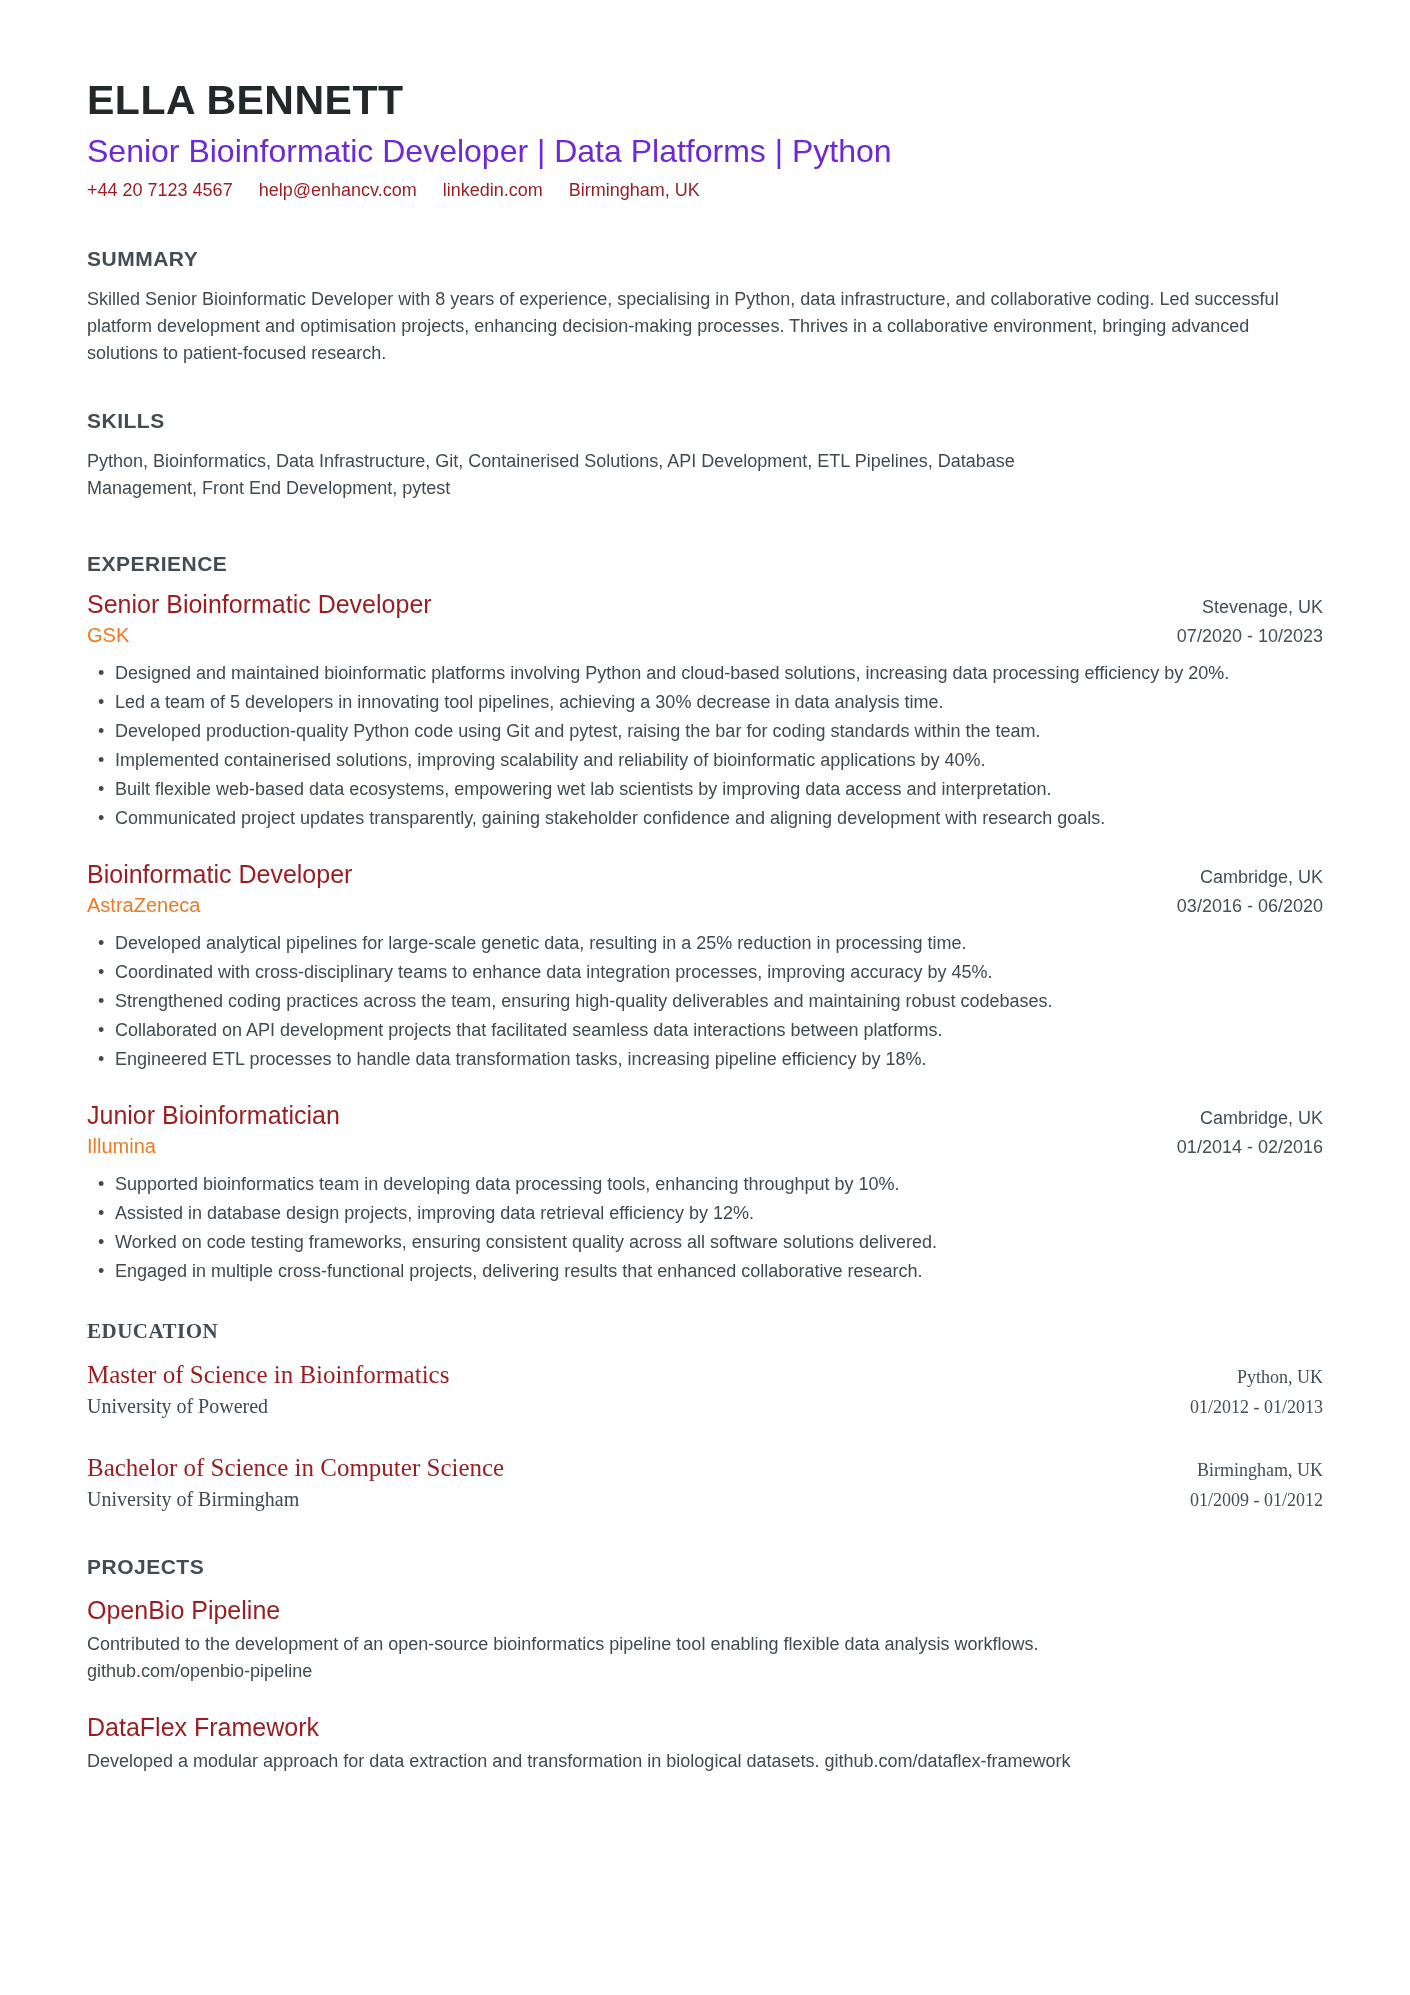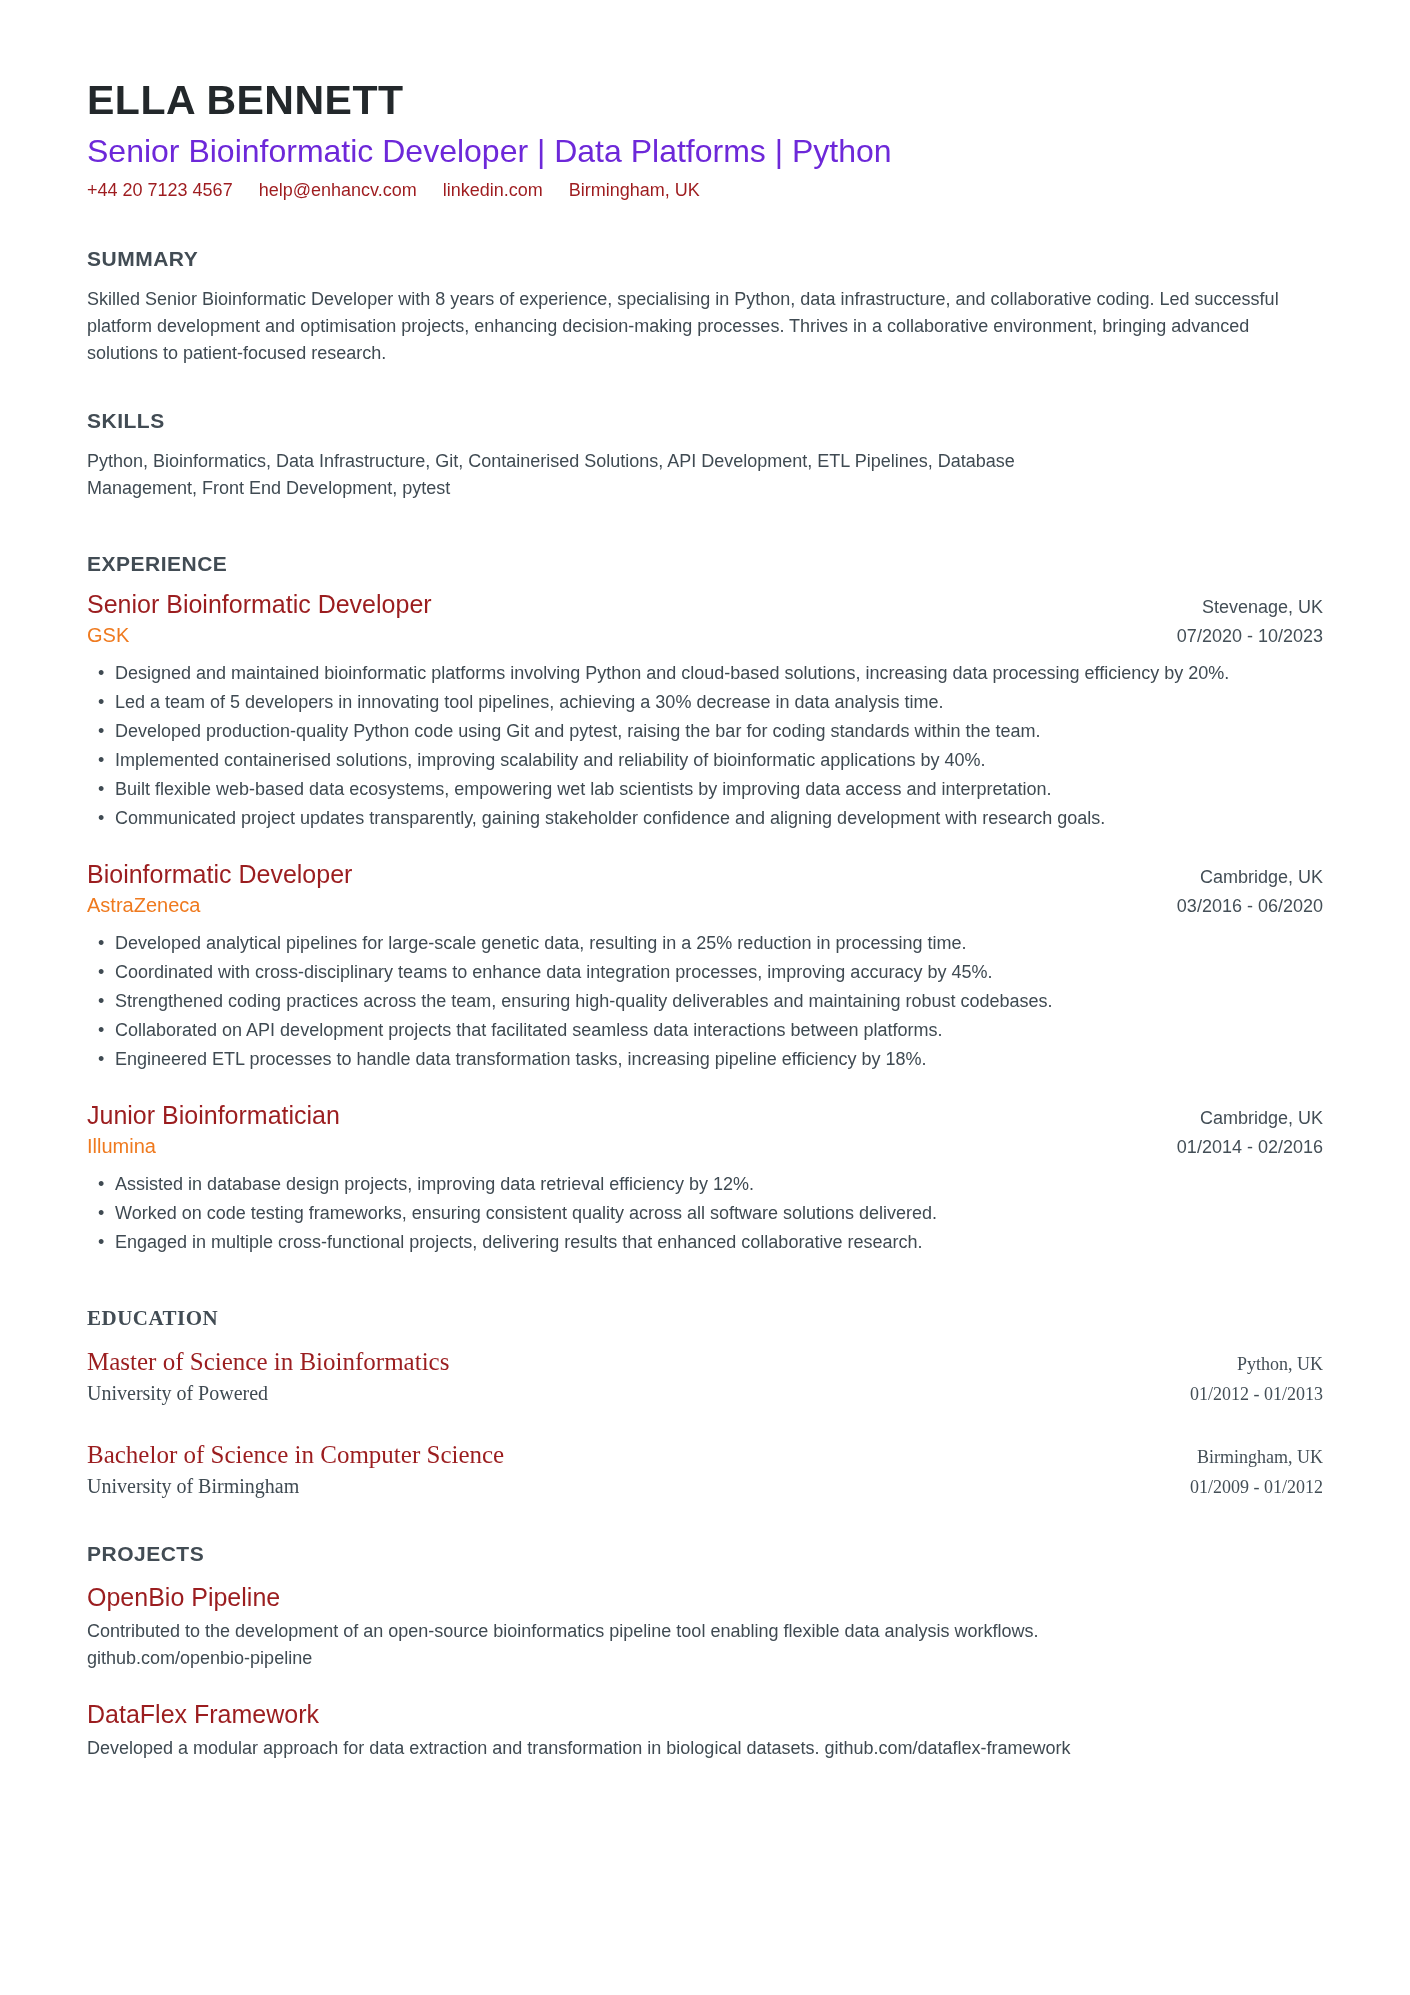--- a/index.html
+++ b/index.html
@@ -146,21 +146,21 @@
   <div class="section">
     <div class="section-heading">SUMMARY</div>
     <div class="body-text">Skilled Senior Bioinformatic Developer with 8 years of experience, specialising in Python, data infrastructure, and collaborative coding. Led successful platform development and optimisation projects, enhancing decision-making processes. Thrives in a collaborative environment, bringing advanced solutions to patient-focused research.</div>
   </div>
 
   <div class="section" style="margin-bottom:50px;">
     <div class="section-heading">SKILLS</div>
     <div class="body-text" style="max-width:1010px;">Python, Bioinformatics, Data Infrastructure, Git, Containerised Solutions, API Development, ETL Pipelines, Database Management, Front End Development, pytest</div>
   </div>
 
-  <div class="section" style="margin-bottom:50px;">
+  <div class="section" style="margin-bottom:34px;">
     <div class="section-heading" style="margin-bottom:12px;">EXPERIENCE</div>
 
     <div class="entry">
       <div class="entry-head">
         <div class="entry-title">Senior Bioinformatic Developer</div>
         <div class="entry-meta">Stevenage, UK</div>
       </div>
       <div class="entry-sub">
         <div class="company">GSK</div>
         <div class="entry-meta">07/2020 - 10/2023</div>
@@ -196,20 +196,21 @@
     <div class="entry">
       <div class="entry-head">
         <div class="entry-title">Junior Bioinformatician</div>
         <div class="entry-meta">Cambridge, UK</div>
       </div>
       <div class="entry-sub">
         <div class="company">Illumina</div>
         <div class="entry-meta">01/2014 - 02/2016</div>
       </div>
       <ul class="bullets">
+        <li>Supported bioinformatics team in developing data processing tools, enhancing throughput by 10%.</li>
         <li>Assisted in database design projects, improving data retrieval efficiency by 12%.</li>
         <li>Worked on code testing frameworks, ensuring consistent quality across all software solutions delivered.</li>
         <li>Engaged in multiple cross-functional projects, delivering results that enhanced collaborative research.</li>
       </ul>
     </div>
   </div>
 
   <div class="section" style="font-family:Liberation Serif, serif;">
     <div class="section-heading">EDUCATION</div>
 

